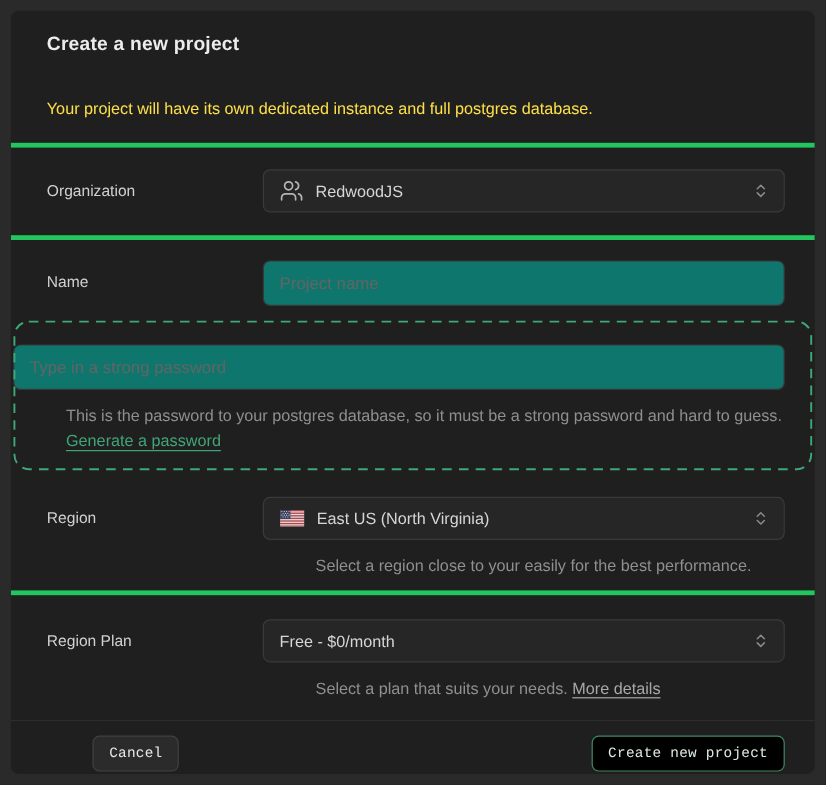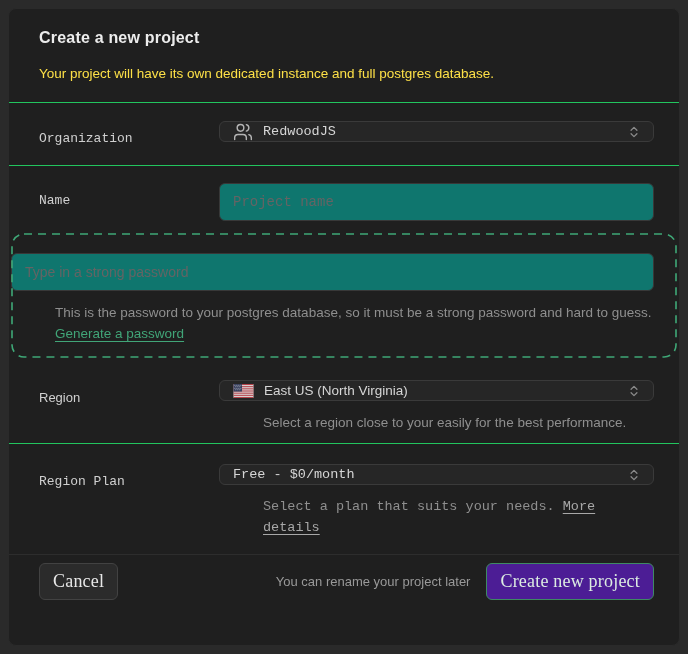--- a/index.html
+++ b/index.html
@@ -17,41 +17,41 @@
     background: #1f1f1f;
     border: 1px solid #2a2a2a;
     border-radius: 8px;
     color: #d6d6d6;
     overflow: hidden;
   }
   
   .hdr { padding: 20px 30px 16px 30px; }
   .hdr h2 {
     font-size: 16px; font-weight: 600; color: #ececec;
-    letter-spacing: .2px; margin-bottom: 15px;
+    letter-spacing: .2px; margin-bottom: 32px;
   }
   .hdr p { font-size: 13.5px; color: #fde047; line-height: 24px; }
   
   .row { display: flex; align-items: flex-start; }
-  .row.bordered { border-top: 1px solid #22c55e; font-family: Liberation Mono, monospace; }
+  .row.bordered { border-top: 4px solid #22c55e; }
   .row .lbl {
     width: 210px; flex: none;
     padding-left: 30px;
     font-size: 13px; color: #d0d0d0;
     padding-top: 10px;
   }
   .row .ctl { flex: 1; margin-right: 25px; min-width: 0; }
   .row-org { padding: 18px 0 19px 0; }
   .row-name { padding: 17px 0 12px 0; }
   .row-region { padding: 22px 0 10px 0; }
   .row-plan { padding: 20px 0 16px 0; }
   
   .select {
     display: flex; align-items: center;
-    height: 21px; padding: 0 12px 0 13px;
+    height: 36px; padding: 0 12px 0 13px;
     background: #262626;
     border: 1px solid #3a3a3a;
     border-radius: 6px;
     cursor: pointer;
     font-size: 13.5px; color: #d6d6d6;
     gap: 10px;
   }
   .select .grow { flex: 1; overflow: hidden; white-space: nowrap; }
   .icon-users { width: 20px; height: 20px; color: #b4b4b4; flex: none; display: flex; }
   .icon-caret { width: 14px; height: 14px; color: #8a8a8a; flex: none; display: flex; }
@@ -93,31 +93,31 @@
   .dash-sec .ctl { margin-right: 23px; }
   
   .footer {
     border-top: 1px solid #2d2d2d;
     height: 54px;
     display: flex; align-items: center;
     padding: 0 25px 0 30px;
     justify-content: space-between;
   }
   .btn {
-    font-family: Liberation Serif, serif; font-size: 18px;
+    font-family: Liberation Mono, monospace; font-size: 12px;
     border-radius: 6px; cursor: pointer;
-    padding: 7px 13px; letter-spacing: .2px;
+    padding: 7px 13px; letter-spacing: .2px; margin-left: 38px;
   }
   .btn-cancel {
     background: #2b2b2b; border: 1px solid #424242; color: #e8e8e8;
   }
   .footer-right { display: flex; align-items: center; gap: 16px; }
   .footer-note { font-size: 13px; color: #999999; }
   .btn-primary {
-    background: #4c1d95; border: 1px solid #3f8a63; color: #dcece2;
+    background: #000000; border: 1px solid #3f8a63; color: #dcece2;
   }
 </style>
 </head>
 <body>
 
 <div class="modal">
 
   <div class="hdr">
     <h2>Create a new project</h2>
     <p>Your project will have its own dedicated instance and full postgres database.</p>
@@ -226,18 +226,17 @@
         </span>
       </div>
       <div class="help"><span>Select a plan that suits your needs. </span><a class="lnk-gray">More details</a>
       </div>
     </div>
   </div>
 
   <div class="footer">
     <button class="btn btn-cancel">Cancel</button>
     <div class="footer-right">
-      <span class="footer-note">You can rename your project later</span>
       <button class="btn btn-primary">Create new project</button>
     </div>
   </div>
 
 </div>
 
 </body></html>

